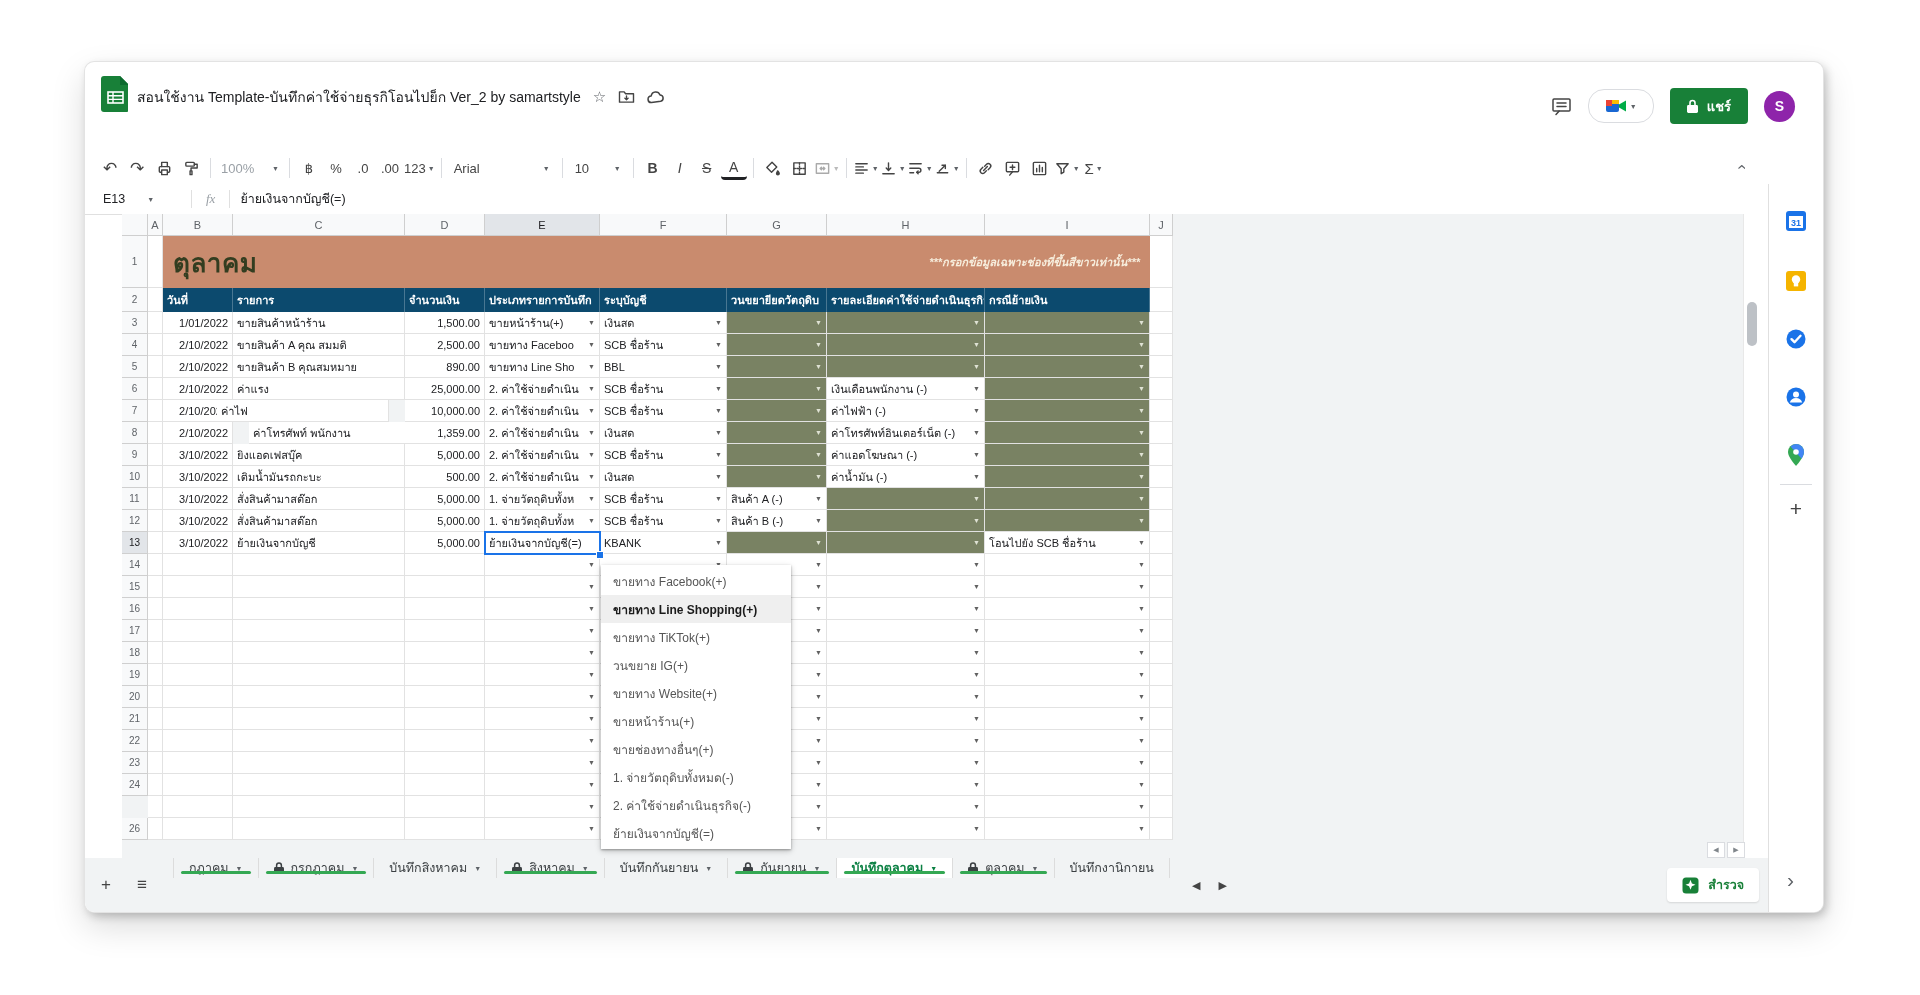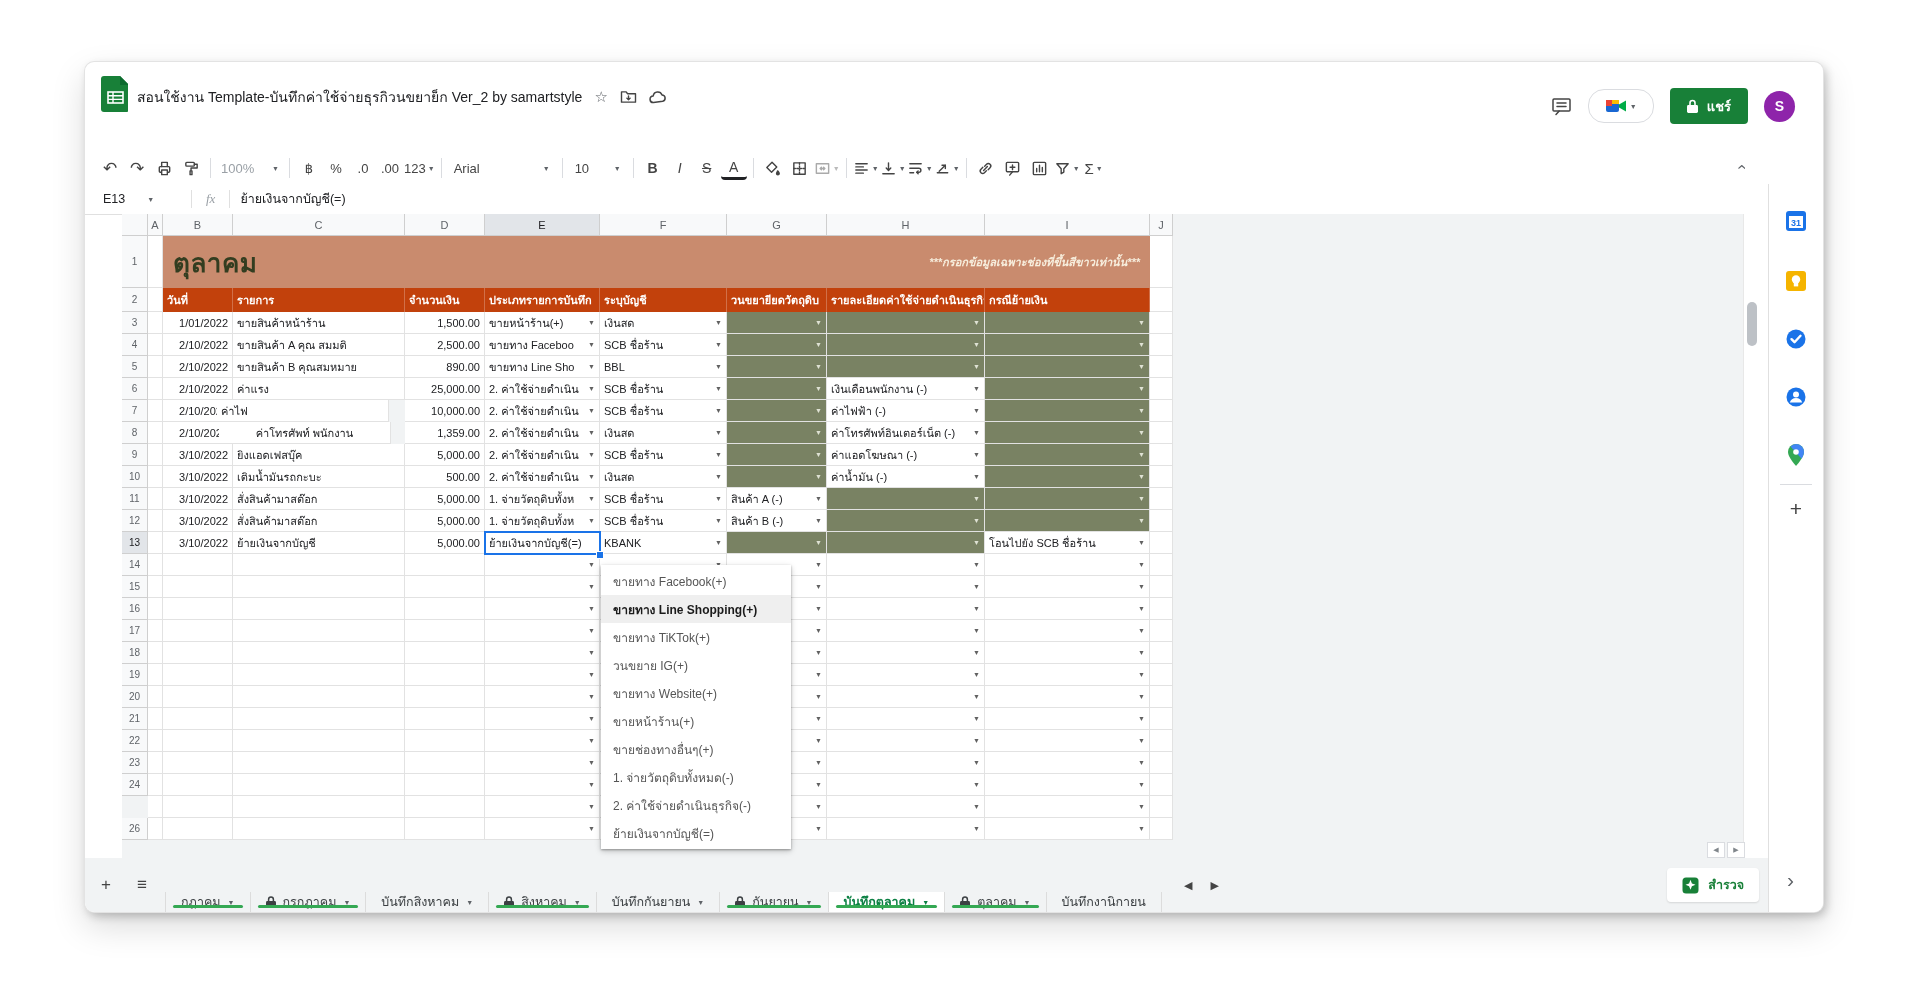--- a/index.html
+++ b/index.html
@@ -42,21 +42,21 @@
   .selhead{background:#e2e5e9;color:#202124;}
   .cell{position:absolute;box-sizing:border-box;background:#fff;border-right:1px solid #e2e2e2;border-bottom:1px solid #e2e2e2;
     font-size:11px;color:#202124;display:flex;align-items:center;padding:0 4px;overflow:hidden;white-space:nowrap;}
   .right{justify-content:flex-end;}
   .olive{background:#798263;}
   .arr{margin-left:auto;font-size:7px;color:#616161;flex:0 0 auto;padding-left:2px;}
   .olive .arr{color:#dfe2d4;}
   .band{position:absolute;box-sizing:border-box;background:#c98b6e;display:flex;align-items:center;justify-content:space-between;padding:0 10px;}
   .sheetname{font-size:26px;font-weight:bold;color:#333d20;letter-spacing:.5px;}
   .note{font-size:11px;font-style:italic;font-weight:bold;color:#f7eedd;}
-  .hdrcell{position:absolute;box-sizing:border-box;background:#c2410c;border-right:1px solid rgba(255,255,255,.25);
+  .hdrcell{position:absolute;box-sizing:border-box;background:#0c4a6e;border-right:1px solid rgba(255,255,255,.25);
     color:#fff;font-size:11px;font-weight:bold;display:flex;align-items:center;padding:0 4px;overflow:hidden;white-space:nowrap;}
   .selbox{position:absolute;border:2px solid #1a73e8;box-sizing:border-box;z-index:30;pointer-events:none;}
   .fillhandle{position:absolute;width:6px;height:6px;background:#1a73e8;border:1px solid #fff;z-index:31;}
   
   .dropdown{position:absolute;left:516px;top:503px;width:190px;background:#fff;z-index:60;
     box-shadow:0 1px 2px rgba(0,0,0,.3),0 2px 6px rgba(0,0,0,.22);padding:2px 0;}
   .dd-item{height:28px;display:flex;align-items:center;padding:0 12px;font-size:12px;color:#555;white-space:nowrap;overflow:hidden;}
   .dd-item.hl{background:#efefef;color:#1b1b1b;font-weight:bold;}
   
   .vthumb{position:absolute;left:1662px;top:240px;width:10px;height:44px;background:#bdc1c6;border-radius:5px;z-index:5;}
@@ -65,21 +65,21 @@
   .hscroll span{width:16px;height:14px;border:1px solid #dadce0;background:#fff;color:#80868b;font-size:7px;display:flex;align-items:center;justify-content:center;}
   .side-divider{position:absolute;left:1683px;top:122px;width:1px;height:728px;background:#e0e0e0;}
   .sidepanel{position:absolute;left:1684px;top:122px;width:54px;height:728px;background:#fff;}
   .sp-ico{position:absolute;left:14px;width:26px;height:26px;display:flex;align-items:center;justify-content:center;}
   .sp-div{position:absolute;left:11px;width:32px;height:1px;background:#dadce0;}
   .sp-plus{position:absolute;left:14px;width:26px;height:26px;color:#444;font-size:21px;display:flex;align-items:center;justify-content:center;}
   .panel-collapse{position:absolute;left:1702px;top:806px;font-size:21px;color:#5f6368;}
   
   .tabbar{position:absolute;left:0;top:796px;width:1683px;height:54px;background:#f1f3f4;display:flex;align-items:stretch;border-radius:0 0 0 9px;}
   .tb-btn{width:30px;align-self:center;height:30px;display:flex;align-items:center;justify-content:center;color:#444;font-size:17px;margin-left:6px;}
-  .tabs{display:flex;align-items:flex-end;margin-left:8px;}
+  .tabs{display:flex;align-items:flex-start;margin-left:16px;}
   .tab{position:relative;display:flex;align-items:center;gap:7px;padding:0 15px;font-size:12.5px;color:#3c4043;border-right:1px solid #dcdcdc;white-space:nowrap;}
   .tab:first-child{border-left:1px solid #dcdcdc;}
   .tab.active{background:#fff;color:#0b8043;font-weight:bold;}
   .tarr{font-size:7px;color:#5f6368;}
   .tab.active .tarr{color:#0b8043;}
   .tline{position:absolute;left:7px;right:7px;bottom:4px;height:3px;background:#34a853;border-radius:2px;}
   .tnav{display:flex;align-items:center;gap:18px;margin-left:22px;color:#444;font-size:11px;}
   .explore-btn{position:absolute;right:9px;top:10px;height:34px;background:#fff;border-radius:4px;display:flex;align-items:center;gap:9px;padding:0 15px;
     color:#188038;font-size:12.5px;font-weight:bold;box-shadow:0 1px 2px rgba(0,0,0,.12);}
 </style>
@@ -90,21 +90,21 @@
 
   <div class="logo">
     <svg width="27" height="36" viewBox="0 0 27 36">
       <path d="M2 0h16l9 9v24a3 3 0 0 1-3 3H2a3 3 0 0 1-3-3V3a3 3 0 0 1 3-3z" fill="#188038" transform="translate(1,0)"></path>
       <path d="M18 0l9 9h-9z" fill="#0c6b2e" transform="translate(1,0)"></path>
       <rect x="7" y="16" width="15" height="11" fill="none" stroke="#fff" stroke-width="1.6"></rect>
       <path d="M7 19.7h15M7 23.4h15M12 16v11" stroke="#fff" stroke-width="1.4"></path>
     </svg>
   </div>
   <div class="title-row">
-    <span class="doc-title">สอนใช้งาน Template-บันทึกค่าใช้จ่ายธุรกิวนขยาย็ก Ver_2  by samartstyle</span>
+    <span class="doc-title">สอนใช้งาน Template-บันทึกค่าใช้จ่ายธุรกิโอนไปย็ก Ver_2  by samartstyle</span>
     <span class="t-ico">☆</span>
     <span class="t-ico">
       <svg width="17" height="14" viewBox="0 0 18 15" class="ticon">
           <path d="M1.5 2h5l1.5 2h8.5v9h-15z"></path>
           <path d="M9 6.5v4M9 10.5l-1.8-1.8M9 10.5l1.8-1.8"></path>
         </svg>
     </span>
     <span class="t-ico">
       <svg width="18" height="14" viewBox="0 0 18 14" class="ticon">
           <path d="M4.5 12.5a3.3 3.3 0 0 1-.3-6.6A4.6 4.6 0 0 1 13 4.9a3.2 3.2 0 0 1 .7 6.3z"></path>
@@ -476,21 +476,21 @@
         <span class="arr">▼</span>
       </div>
       <div class="cell olive" style="left: 900px; top: 338px; width: 165px; height: 22px;">
         <span class="arr">▼</span>
       </div>
       <div class="cell" style="left: 1065px; top: 338px; width: 23px; height: 22px;"></div>
       <div class="cell" style="left: 63px; top: 360px; width: 15px; height: 22px;"></div>
       <div class="cell right" style="left: 78px; top: 360px; width: 70px; height: 22px;">
         <span>2/10/2022</span>
       </div>
-      <div class="cell" style="left: 134px; top: 360px; width: 172px; height: 22px; justify-content: center;">
+      <div class="cell" style="left: 164px; top: 360px; width: 172px; height: 22px;">
         <span>ค่าโทรศัพท์ พนักงาน</span>
       </div>
       <div class="cell right" style="left: 320px; top: 360px; width: 80px; height: 22px;">
         <span>1,359.00</span>
       </div>
       <div class="cell" style="left: 400px; top: 360px; width: 115px; height: 22px;">
         <span>2. ค่าใช้จ่ายดำเนิน</span>
         <span class="arr">▼</span>
       </div>
       <div class="cell" style="left: 515px; top: 360px; width: 127px; height: 22px;">

